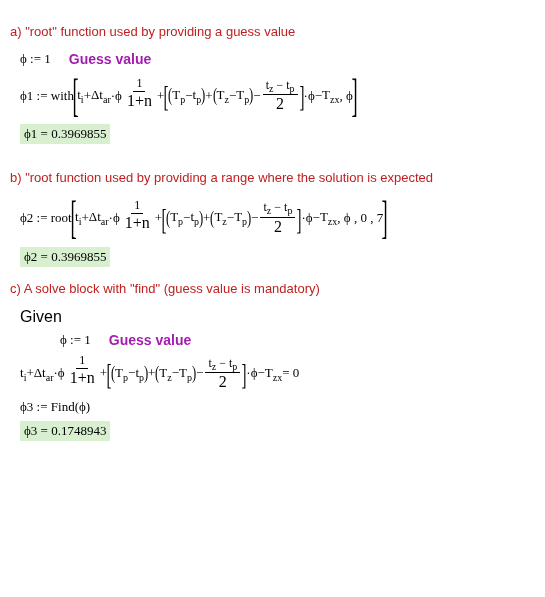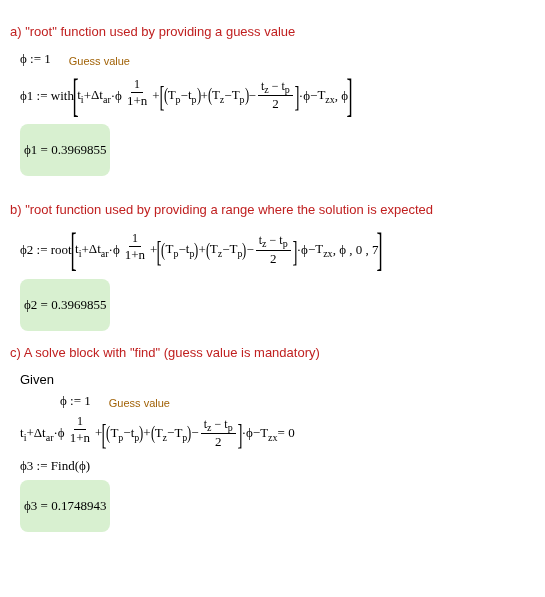--- a/index.html
+++ b/index.html
@@ -17,47 +17,47 @@
     font-size: 13px;
     margin-top: 14px;
     margin-bottom: 12px;
   }
   .line {
     margin: 6px 10px;
     display: flex;
     align-items: flex-end;
   }
   .guess-label {
-    color: #a16207;
+    color: #a21caf;
     font-family: Arial, sans-serif;
     margin-left: 18px;
-    font-size: 11px;
+    font-size: 14px;
+    font-weight: bold;
   }
   .highlight {
     background-color: #d8f0d0;
     display: inline-block;
-    padding: 18px 4px;
-    border-radius: 8px;
+    padding: 2px 4px;
   }
   .math {
     display: inline-flex;
     align-items: center;
     font-family: 'Times New Roman', Times, serif;
   }
   .math span { white-space: nowrap; }
   .sub { font-size: 10px; vertical-align: sub; }
   .frac {
     display: inline-flex;
     flex-direction: column;
     align-items: center;
     vertical-align: middle;
     margin: 0 2px;
   }
   .frac .num { border-bottom: 1px solid #000; padding: 0 3px; font-size: 12px; }
-  .frac .den { padding: 0 3px; font-size: 13px; }
+  .frac .den { padding: 0 3px; font-size: 16px; }
   .bigbracket {
     font-size: 46px;
     font-weight: 100;
     display: inline-block;
     transform: scaleX(0.4);
     margin: 0 -6px;
     line-height: 0.9;
   }
   .midbracket {
     font-size: 30px;
@@ -67,21 +67,21 @@
     line-height: 0.9;
   }
   .smallp { font-size: 18px; display:inline-block; transform: scaleX(0.7); margin:0 -1px;}
   .expo {
     display: inline-flex;
     flex-direction: column;
     align-items: center;
     vertical-align: top;
     margin-top: -6px;
   }
-  .black { color: #000; font-family: Arial, sans-serif; font-size: 13px;}
+  .black { color: #000; font-family: Arial, sans-serif; font-size: 16px;}
   .indent { margin-left: 50px; }
   .eqblock { margin: 8px 10px; }
 </style>
 </head>
 <body>
 
 <div class="heading">a) "root" function used by providing a guess value</div>
 
 <div class="line">
   <span class="math">ϕ := 1</span>

